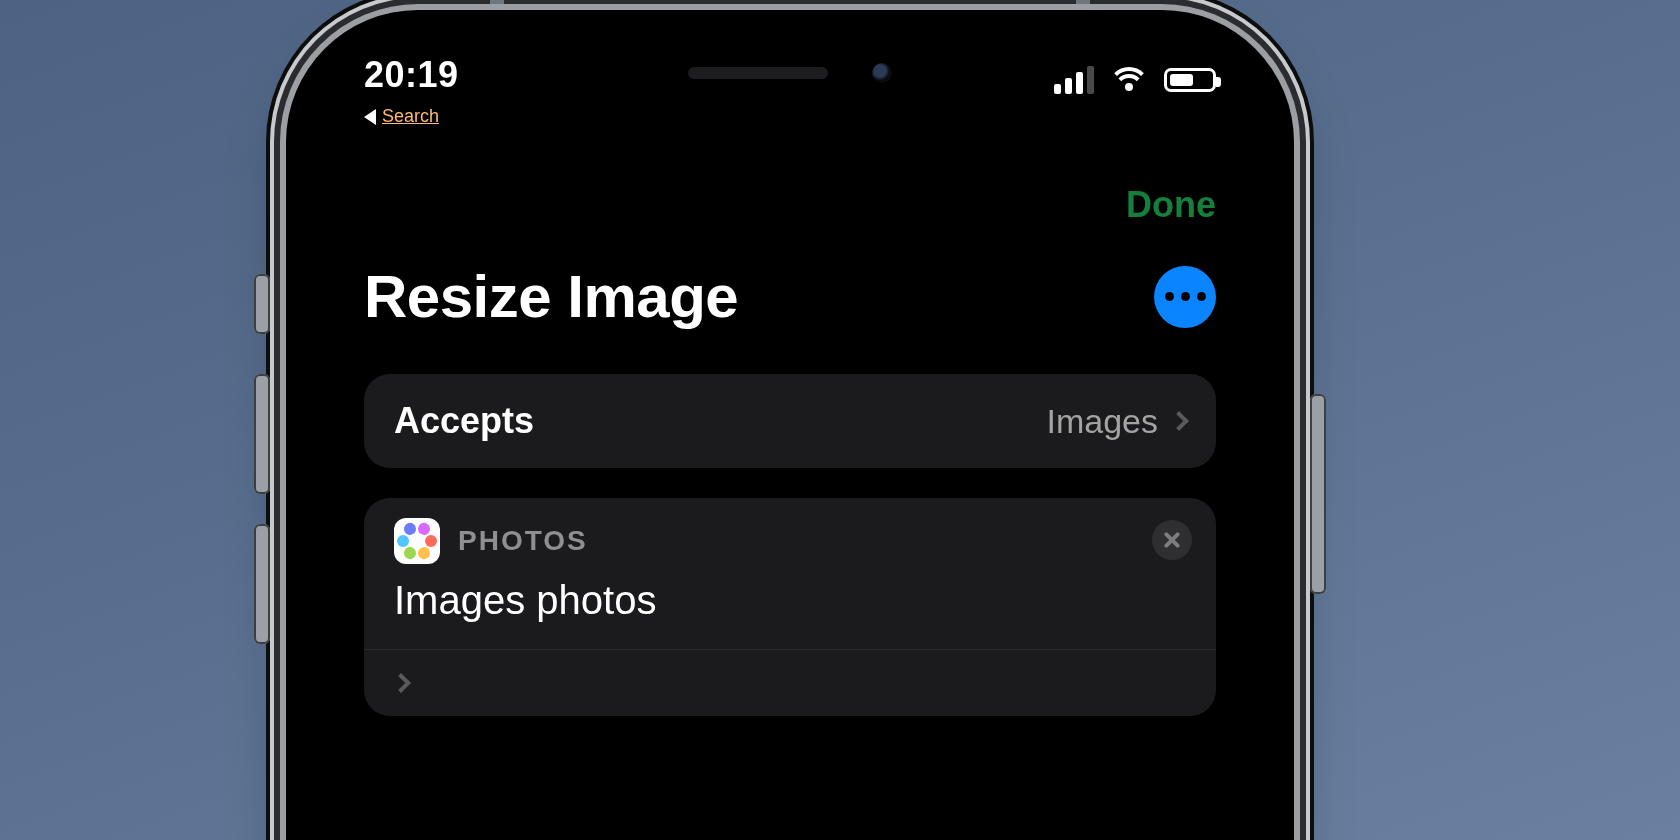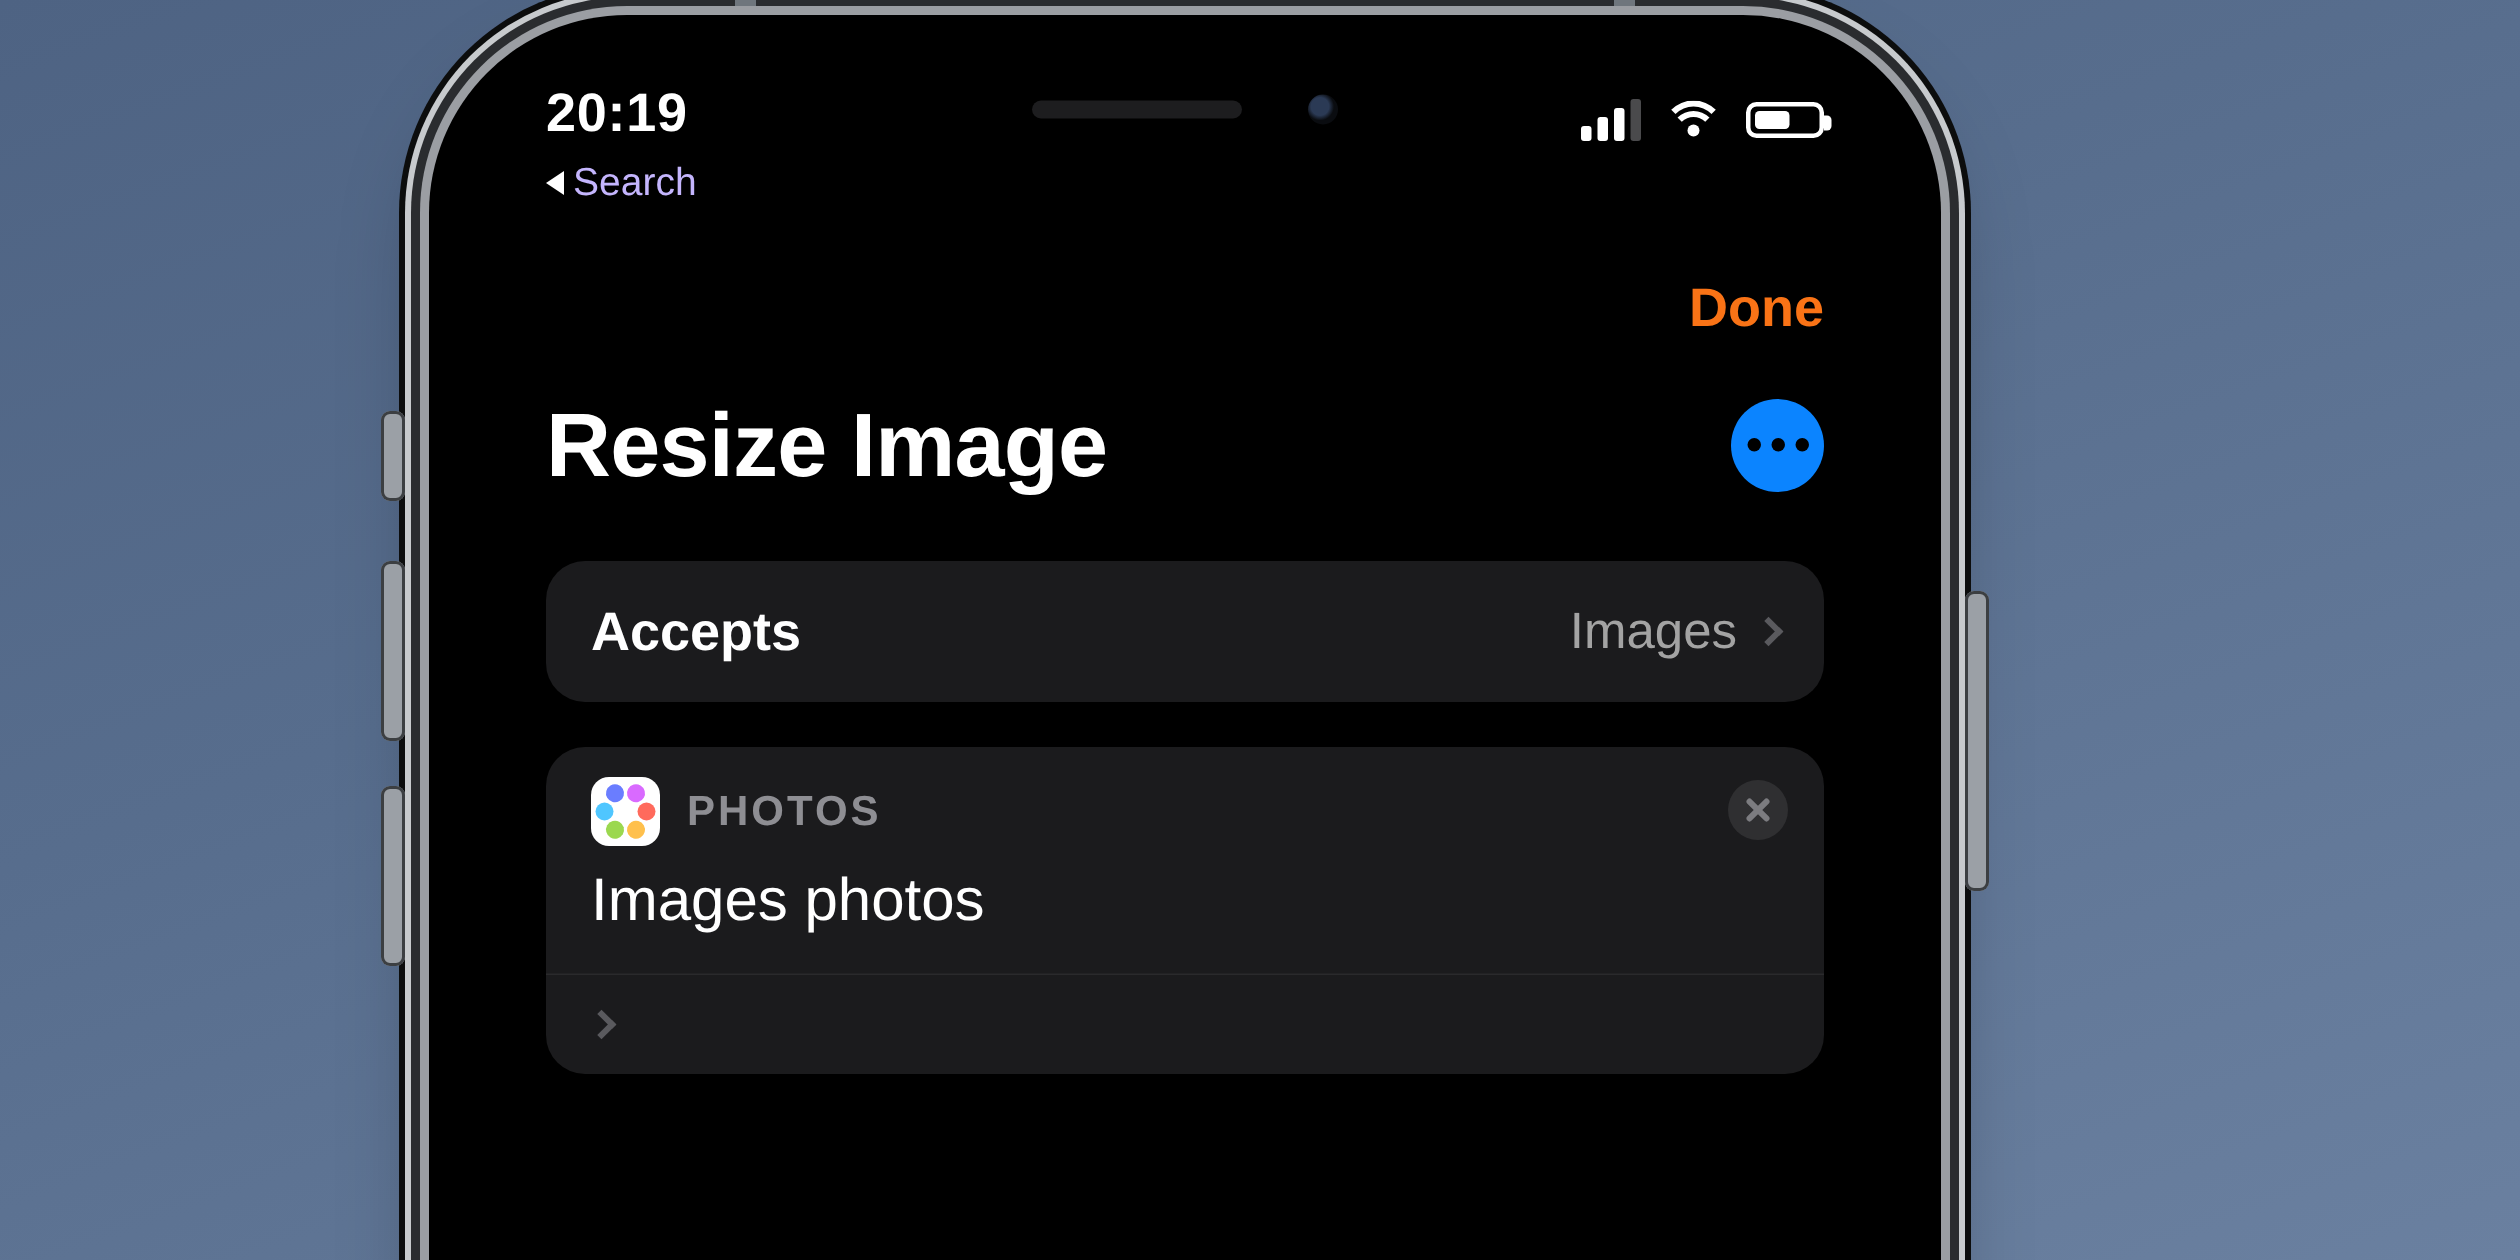--- a/index.html
+++ b/index.html
@@ -80,22 +80,23 @@
   
   .status {
     position:absolute; top:10px; left:0; right:0;
     display:flex; align-items:flex-start; justify-content:space-between;
     padding:0 44px;
   }
   .status .time {
     font-size:36px; font-weight:700; letter-spacing:.5px;
   }
   .status .back {
-    font-size:26px; color:#c4b5fd; display:flex; align-items:center; gap:6px;
+    font-size:18px; color:#fdba74; display:flex; align-items:center; gap:6px;
     margin-top:6px;
+    text-decoration:underline;
   }
   .back .triangle {
     width:0;height:0;
     border-top:8px solid transparent;
     border-bottom:8px solid transparent;
     border-right:12px solid #fff;
   }
   .status-left { display:flex; flex-direction:column; gap:4px; width:220px; }
   .status-right { display:flex; align-items:center; gap:18px; margin-top:12px; }
 
@@ -121,21 +122,21 @@
   
   .batt { width:52px; height:24px; border:3px solid #fff; border-radius:7px; position:relative;}
   .batt::after{ content:""; position:absolute; right:-8px; top:6px; width:5px; height:10px; background:#fff; border-radius:0 3px 3px 0;}
   .batt i{ display:block; margin:3px; height:12px; width:50%; background:#fff; border-radius:3px;}
 
   .navbar {
     position:absolute; top:140px; left:0; right:0;
     display:flex; justify-content:flex-end;
     padding:0 44px;
   }
-  .done { font-size:36px; font-weight:600; color:#f97316; }
+  .done { font-size:36px; font-weight:600; color:#15803d; }
 
   .header {
     position:absolute; top:218px; left:0; right:0;
     display:flex; align-items:center; justify-content:space-between;
     padding:0 44px;
   }
   .title { font-size:60px; font-weight:800; letter-spacing:-.5px;}
   .more-btn {
     width:62px; height:62px; border-radius:50%;
     background:#0b84ff;

